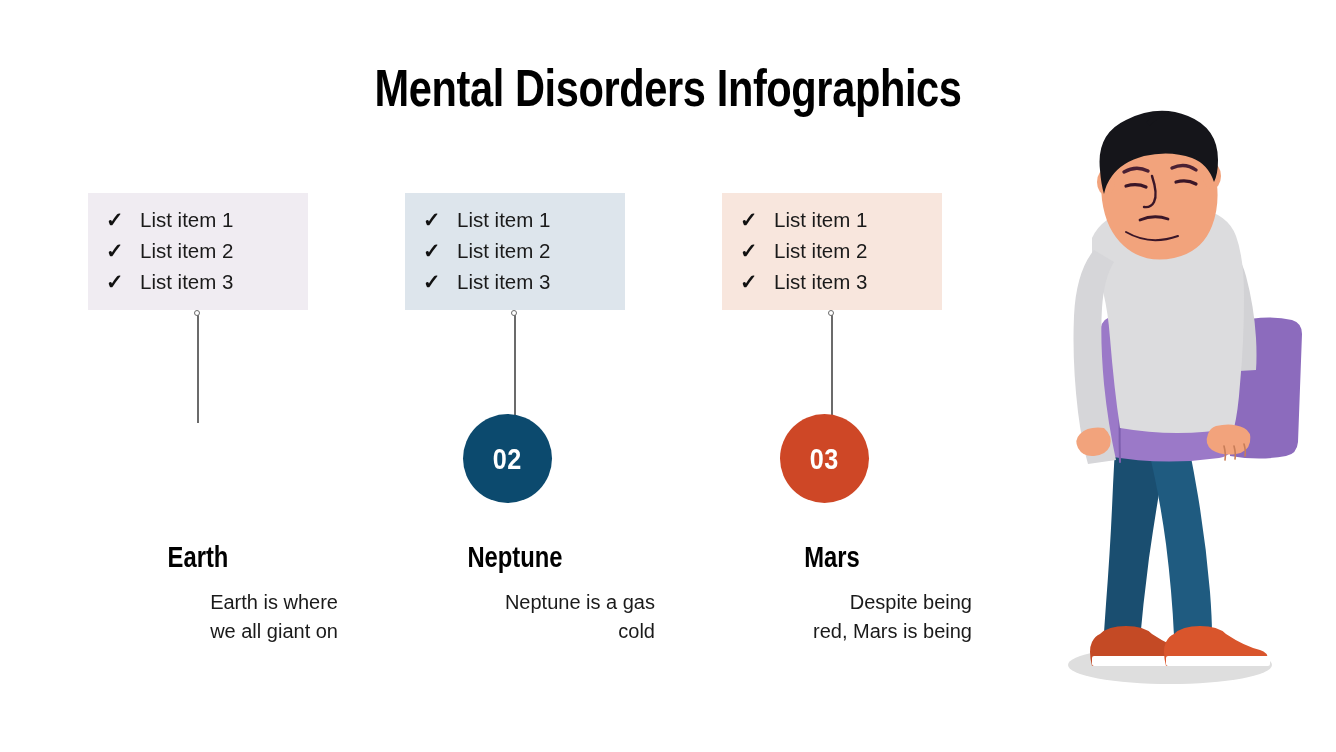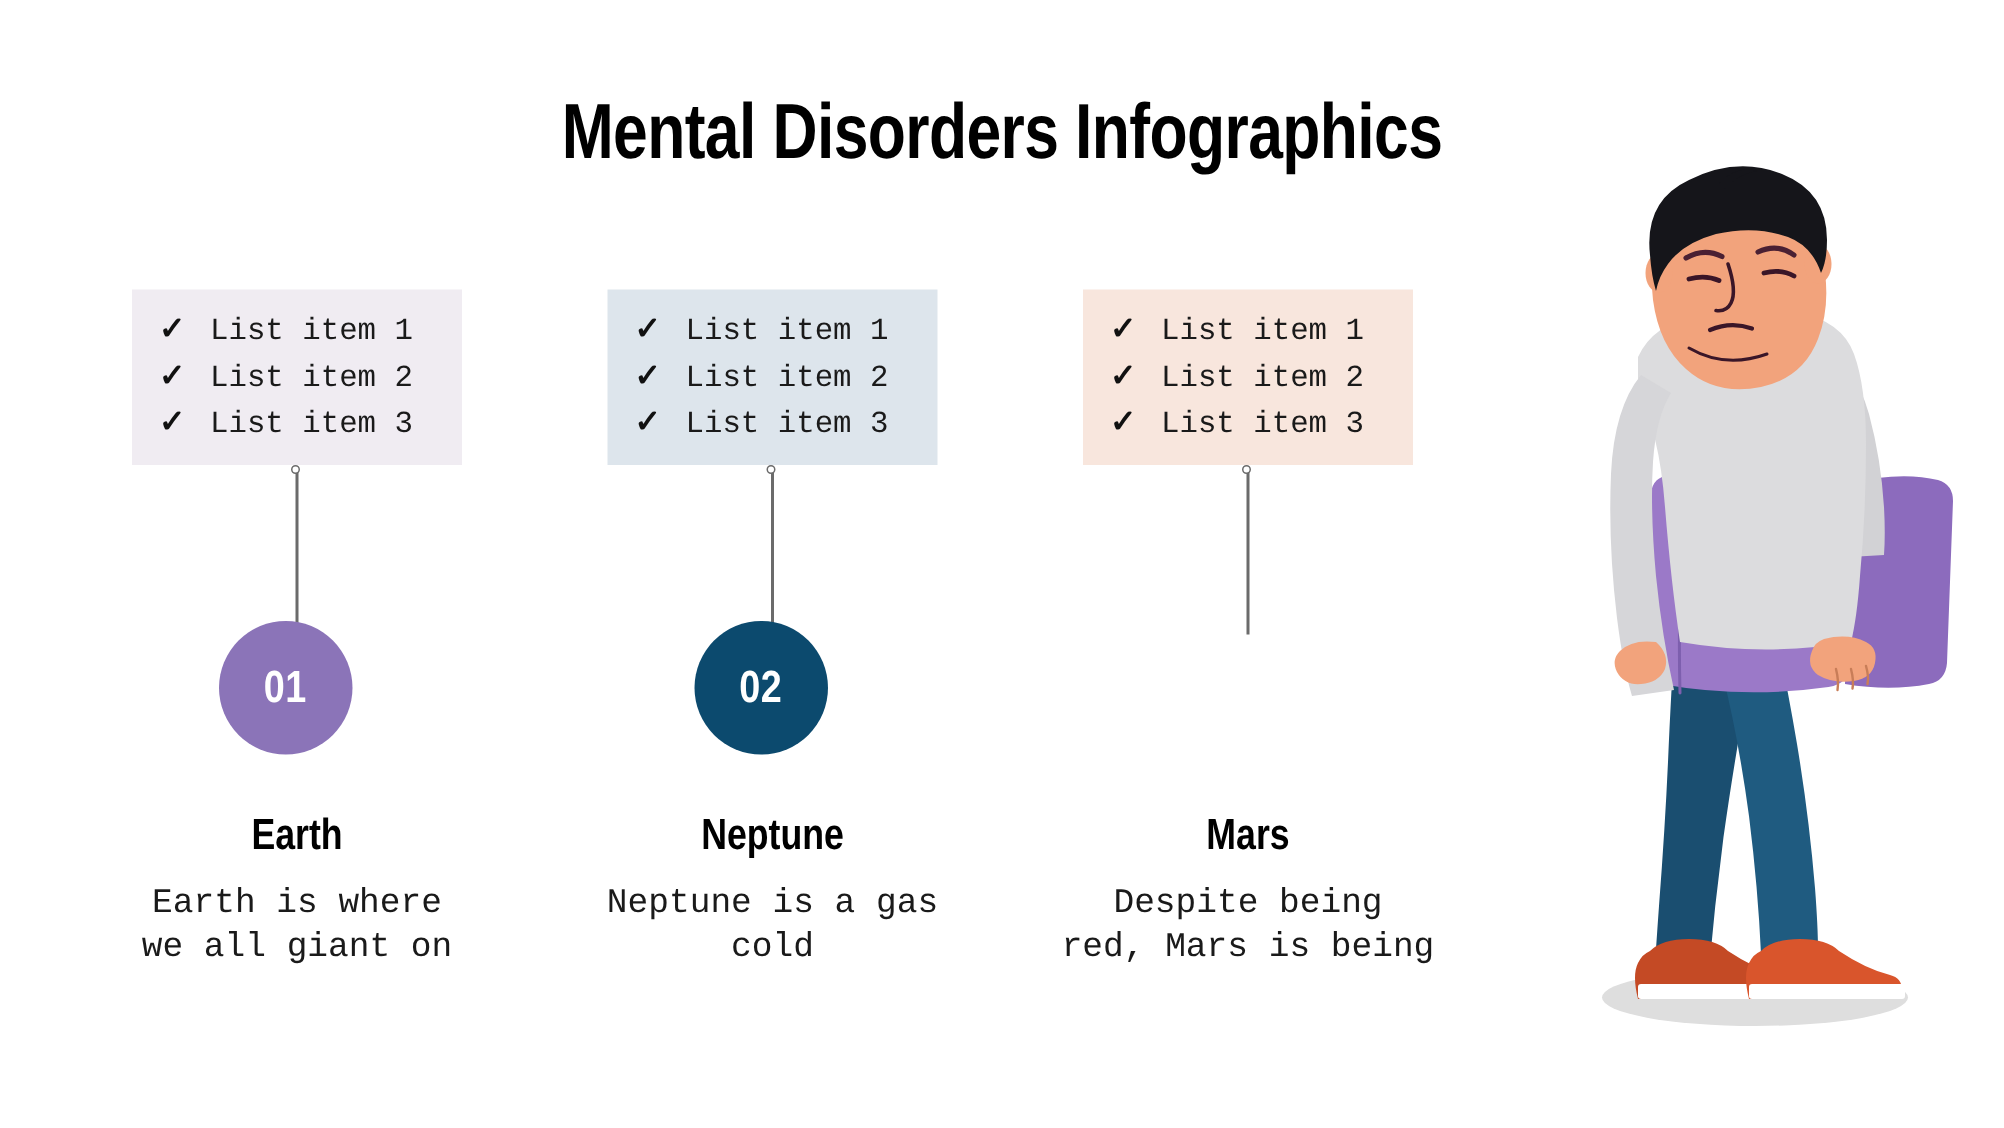--- a/index.html
+++ b/index.html
@@ -74,21 +74,20 @@
     font-size: 21px;
     line-height: 1;
     color: #111111;
     font-weight: 600;
   }
   .list-label {
     font-size: 20.5px;
     line-height: 1;
     color: #1a1a1a;
     white-space: nowrap;
-    font-family: Liberation Mono, monospace;
   }
 
   
   .connector {
     position: absolute;
     top: 310px;
     left: 148px;
     width: 4px;
     height: 110px;
   }
@@ -146,25 +145,24 @@
     color: #000000;
     transform: scaleX(0.82);
     transform-origin: center top;
     white-space: nowrap;
   }
   .col-desc {
     position: absolute;
     top: 588px;
     left: 10px;
     width: 280px;
-    text-align: center;
-    font-size: 23px;
+    text-align: right;
+    font-size: 20px;
     line-height: 29px;
     color: #1a1a1a;
-    font-family: Liberation Mono, monospace;
   }
   .col-desc .desc-line { display: block; }
 
   
   #illustration {
     position: absolute;
     left: 1000px;
     top: 110px;
     width: 336px;
     height: 600px;
@@ -191,23 +189,20 @@
         <span class="check-icon">✓</span>
         <span class="list-label">List item 3</span>
       </div>
     </div>
 
     <div class="connector">
       <div class="connector-line"></div>
       <div class="connector-dot"></div>
     </div>
 
-    <div class="num-circle" id="circle-0" style="background: rgb(139, 116, 184);">
-      <span class="num-text">01</span>
-    </div>
 
     <div class="col-heading">Earth</div>
 
     <div class="col-desc">
       <span class="desc-line">Earth is where</span>
       <span class="desc-line">we all giant on</span>
     </div>
   </div>
 
   <div class="column col-2">
@@ -257,20 +252,23 @@
         <span class="check-icon">✓</span>
         <span class="list-label">List item 3</span>
       </div>
     </div>
 
     <div class="connector">
       <div class="connector-line"></div>
       <div class="connector-dot"></div>
     </div>
 
+    <div class="num-circle" id="circle-2" style="background: rgb(206, 71, 38);">
+      <span class="num-text">03</span>
+    </div>
 
     <div class="col-heading">Mars</div>
 
     <div class="col-desc">
       <span class="desc-line">Despite being</span>
       <span class="desc-line">red, Mars is being</span>
     </div>
   </div>
 
 </div>

